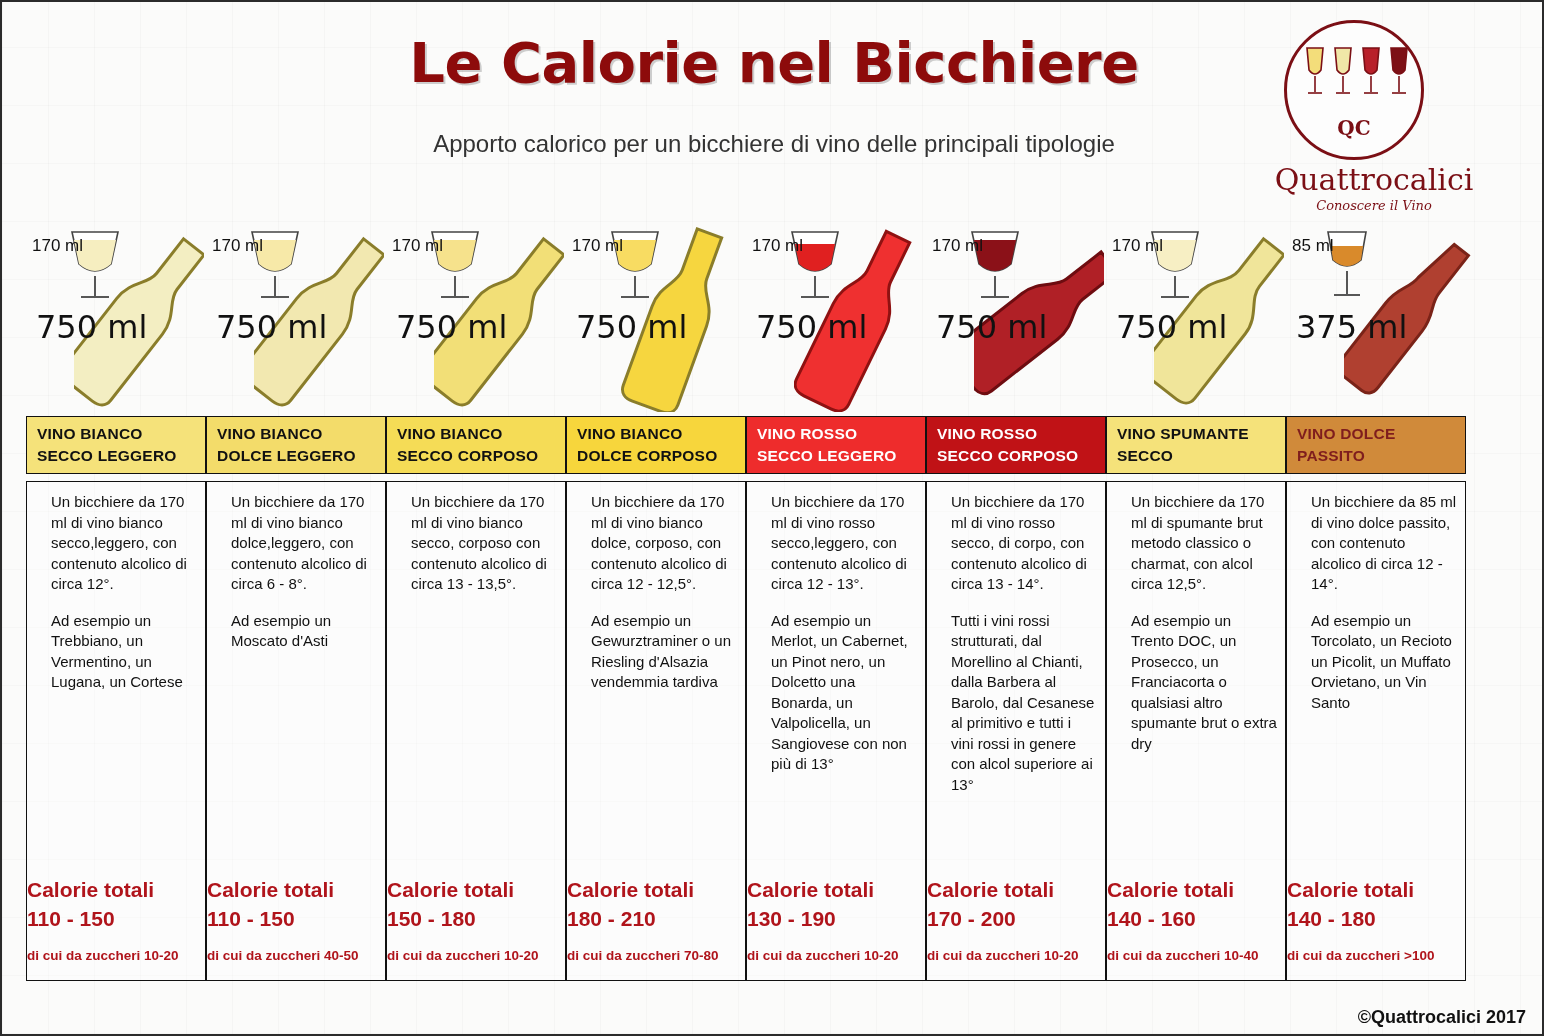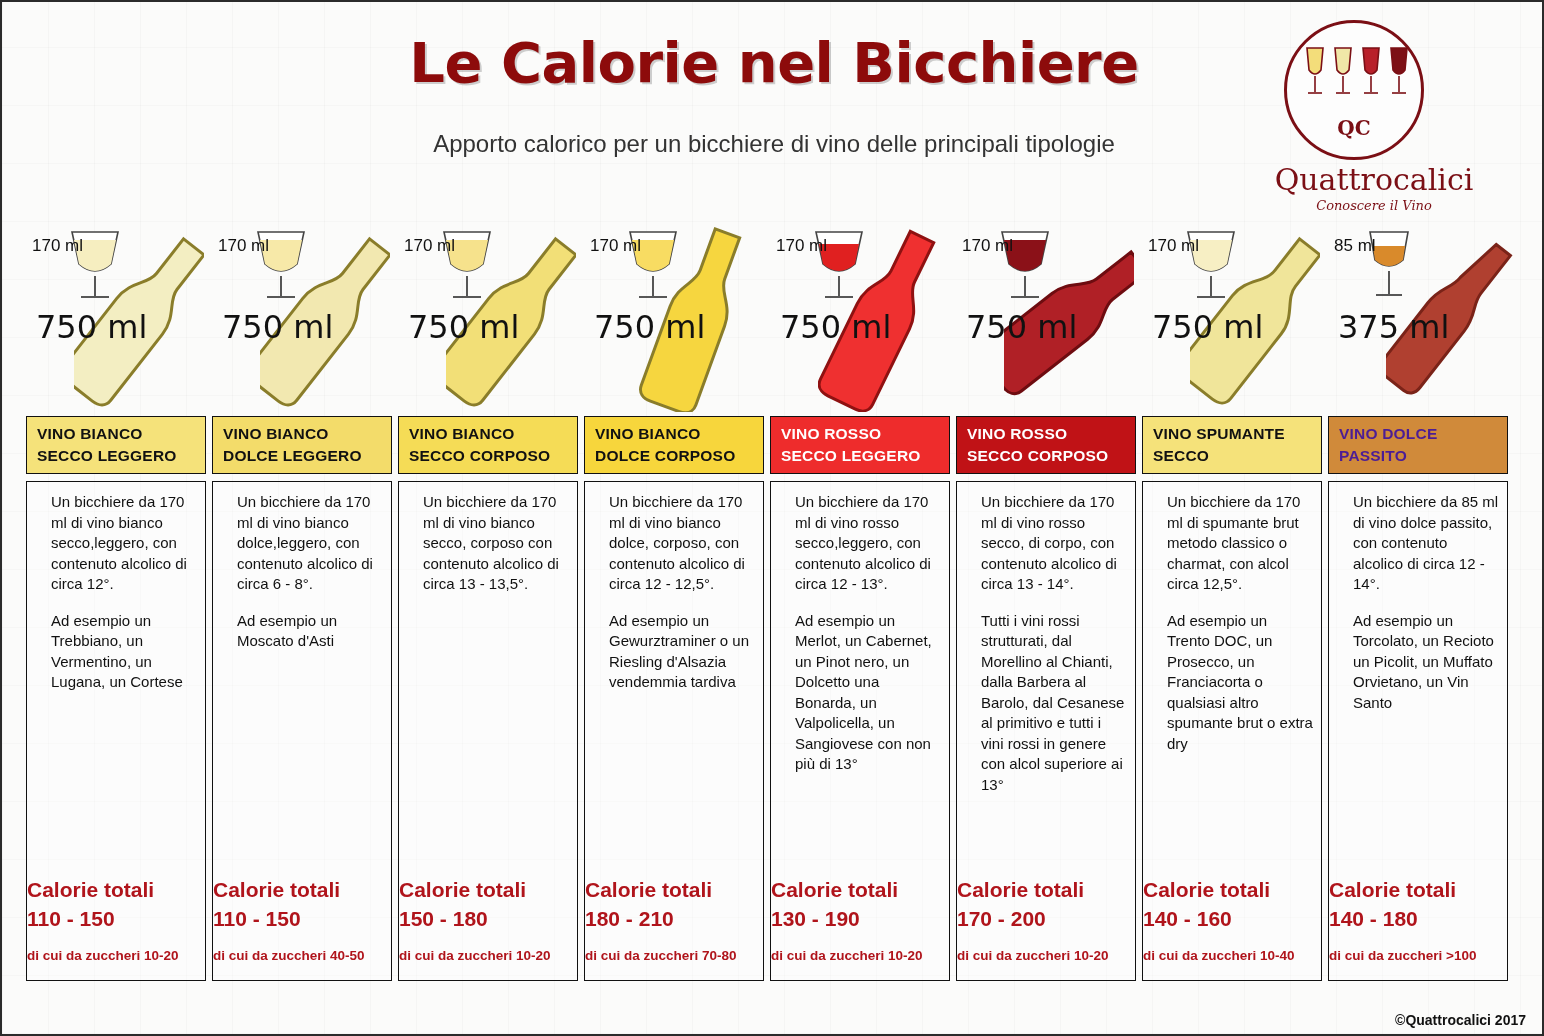--- a/index.html
+++ b/index.html
@@ -109,21 +109,21 @@
   }
 
   
   #cols {
     position: absolute;
     top: 228px;
     left: 24px;
     width: 1496px;
     height: 780px;
     display: flex;
-    gap: 6px;
+    gap: 0;
   }
   .col {
     width: 180px;
     position: relative;
   }
   .visual {
     position: relative;
     height: 186px;
   }
   .vol-glass {
@@ -196,21 +196,21 @@
   }
   .tot-sugar {
     font-size: 13.5px;
     font-weight: bold;
     margin-top: 12px;
   }
   #copyright {
     position: absolute;
     right: 16px;
     bottom: 6px;
-    font-size: 14px;
+    font-size: 18px;
     font-weight: bold;
     color: #111;
   }
 </style>
 </head>
 <body>
 
 <div id="infographic">
 
   <div id="title">Le Calorie nel Bicchiere</div>
@@ -470,21 +470,21 @@
         </svg>
         <svg class="glass-svg" width="58" height="78" viewBox="0 0 58 78" style="left:32px">
           <path d="M10,6 L48,6 L43,34 Q29,46 15,34 Z" fill="#ffffff" stroke="#444" stroke-width="1.6"></path>
           <path d="M13,20 L45,20 L43,34 Q29,46 15,34 Z" fill="#d98a2b" stroke="none"></path>
           <line x1="29" y1="45" x2="29" y2="68" stroke="#444" stroke-width="1.8"></line>
           <line x1="16" y1="69" x2="42" y2="69" stroke="#444" stroke-width="1.8"></line>
         </svg>
         <div class="vol-glass">85 ml</div>
         <div class="vol-bottle">375 ml</div>
       </div>
-      <div class="hdr" style="background:#d08a3a;color:#4c1d95">
+      <div class="hdr" style="background:#d08a3a;color:#7f1d1d">
         <div class="l1">VINO DOLCE</div>
         <div class="l2">PASSITO</div>
       </div>
       <div class="body">
         <p>Un bicchiere da 85 ml di vino dolce passito, con contenuto alcolico di circa 12 - 14°.</p>
         <p>Ad esempio un Torcolato, un Recioto un Picolit, un Muffato Orvietano, un Vin Santo</p>
         <div class="totals">
           <div class="tot-label">Calorie totali</div>
           <div class="tot-range">140 - 180</div>
           <div class="tot-sugar">di cui da zuccheri &gt;100</div>

